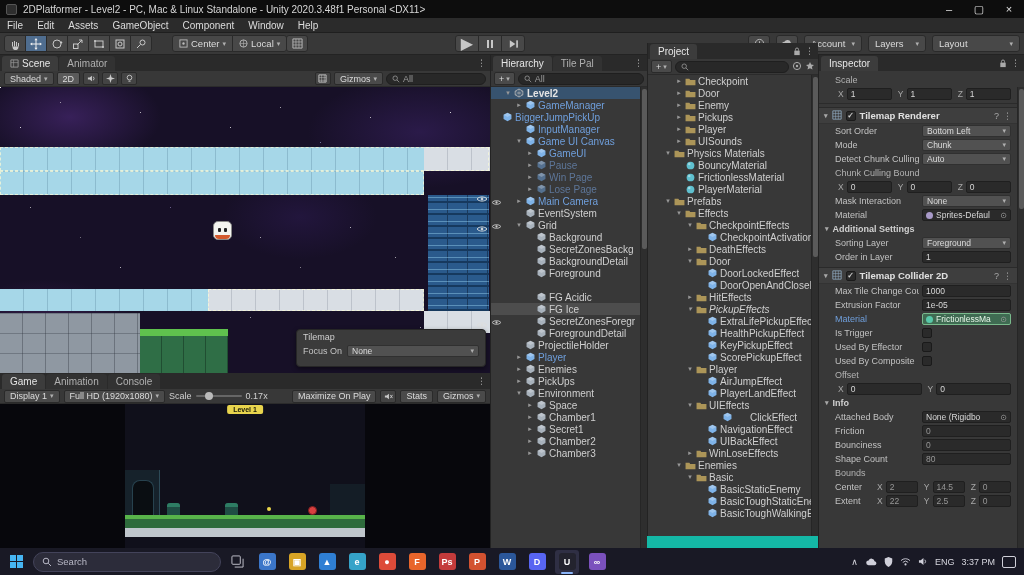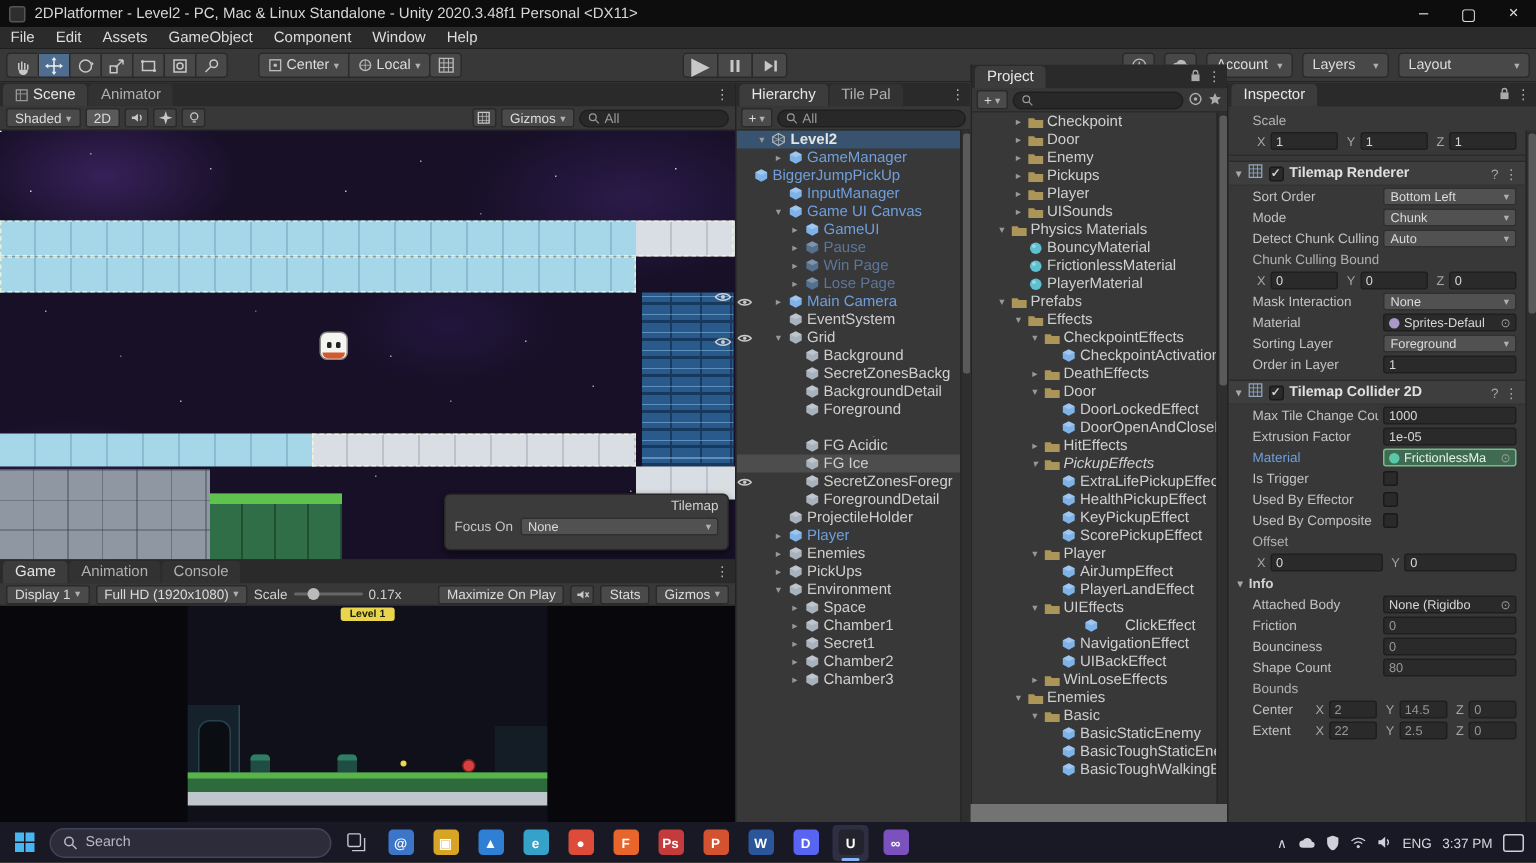--- a/index.html
+++ b/index.html
@@ -1,17 +1,17 @@
 <!DOCTYPE html>
 <html><head>
 <meta charset="utf-8">
 <style>
 *{margin:0;padding:0;box-sizing:border-box}
 html,body{width:1024px;height:575px;overflow:hidden;background:#000;font-family:"Liberation Sans",sans-serif;user-select:none}
-.screen{position:absolute;inset:0;width:1024px;height:575px;background:#737373;overflow:hidden}
+.screen{position:absolute;inset:0;width:1024px;height:575px;background:#14b8a6;overflow:hidden}
 
 .titlebar{position:absolute;left:0;top:0;width:1024px;height:18px;background:#0d0d0d;display:flex;align-items:center;color:#d6d6d6;font-size:10px;white-space:nowrap}
 .appicon{width:11px;height:11px;margin:0 6px;background:#2e2e2e;border:1px solid #555;border-radius:2px;flex:0 0 11px}
 .win-btns{margin-left:auto;display:flex;height:100%}
 .win-btn{width:30px;display:flex;align-items:center;justify-content:center;color:#e0e0e0;font-size:11px}
 
 .menubar{position:absolute;top:18px;left:0;width:1024px;height:15px;background:#2b2b2b;border-bottom:1px solid #1f1f1f;display:flex;align-items:center;font-size:10px;color:#dcdcdc}
 .menu-item{padding:0 7px;height:100%;display:flex;align-items:center}
 
 .toolbar{position:absolute;top:33px;left:0;width:1024px;height:22px;background:#383838;border-bottom:1px solid #232323}
@@ -77,21 +77,21 @@
 .stone{position:absolute;background:#8f98a2;background-image:repeating-linear-gradient(90deg,transparent 0 22px,rgba(40,45,55,.35) 22px 23px),repeating-linear-gradient(0deg,transparent 0 19px,rgba(40,45,55,.3) 19px 20px)}
 .grass{position:absolute;background:#2f6e46;background-image:repeating-linear-gradient(90deg,transparent 0 21px,rgba(10,30,20,.4) 21px 22px)}
 .grass::before{content:"";position:absolute;left:0;right:0;top:0;height:7px;background:#5fc24e}
 .sel-dash{position:absolute;border:1px dashed rgba(250,250,215,.75);pointer-events:none}
 .player{position:absolute;width:19px;height:19px;background:#f4f4f0;border-radius:5px;border:1px solid #8a8a88}
 .player .eye1,.player .eye2{position:absolute;top:6px;width:3px;height:4px;background:#222;border-radius:1px}
 .player .eye1{left:4px}.player .eye2{left:10px}
 .player .feet{position:absolute;left:1px;right:1px;bottom:0;height:4px;background:#d45a2e;border-radius:0 0 4px 4px}
 .scene-eye{position:absolute;opacity:.9}
 .tilemap-overlay{position:absolute;right:4px;bottom:6px;width:190px;height:38px;background:#3b3b3b;border:1px solid #262626;border-radius:4px;padding:2px 6px;box-shadow:0 2px 5px rgba(0,0,0,.45)}
-.tmo-title{text-align:right;font-size:9px;color:#cfcfcf;height:13px}
+.tmo-title{text-align:left;font-size:9px;color:#cfcfcf;height:13px}
 .tmo-row{display:flex;align-items:center;gap:5px;font-size:9px;color:#c4c4c4}
 .tmo-dd{flex:1;height:13px}
 
 .game-tabs{position:absolute;left:0;right:0;top:318px;height:16px}
 .game-tb{position:absolute;left:0;right:0;top:334px;height:15px;background:#383838;border-bottom:1px solid #2b2b2b;display:flex;align-items:center;gap:4px;padding:0 4px;font-size:9px;color:#d0d0d0}
 .slider{width:46px;height:2px;background:#666;border-radius:1px;position:relative}
 .slider .knob{position:absolute;left:20%;top:-3px;width:8px;height:8px;background:#bbb;border-radius:50%}
 .game-viewport{position:absolute;left:0;top:349px;width:490px;height:144px;background:#07070c;overflow:hidden}
 .game-frame{position:absolute;left:125px;top:0;width:240px;height:144px;background:#10101b;overflow:hidden}
 .level-badge{position:absolute;left:50%;transform:translateX(-50%);top:1px;background:#e8d44d;color:#20200a;font-size:7px;font-weight:bold;padding:0 6px;height:9px;line-height:9px;border-radius:2px}
@@ -1261,20 +1261,24 @@
             </span>
           </div>
           <div class="insp-row">
             <span class="ilabel">Material</span>
             <span class="obj">
               <span class="obj-ic" style="background:#a89ac8"></span>
               <span style="overflow:hidden">Sprites-Defaul</span>
               <span class="picker">⊙</span>
             </span>
           </div>
+          <div class="insp-fold">
+            <span class="fold" style="font-size:7px;color:#a8a8a8">▾</span>
+            <span>Additional Settings</span>
+          </div>
           <div class="insp-row">
             <span class="ilabel">Sorting Layer</span>
             <span class="dd">
               <span>Foreground</span>
               <span class="caret">▾</span>
             </span>
           </div>
           <div class="insp-row">
             <span class="ilabel">Order in Layer</span>
             <span class="fld">1</span>

